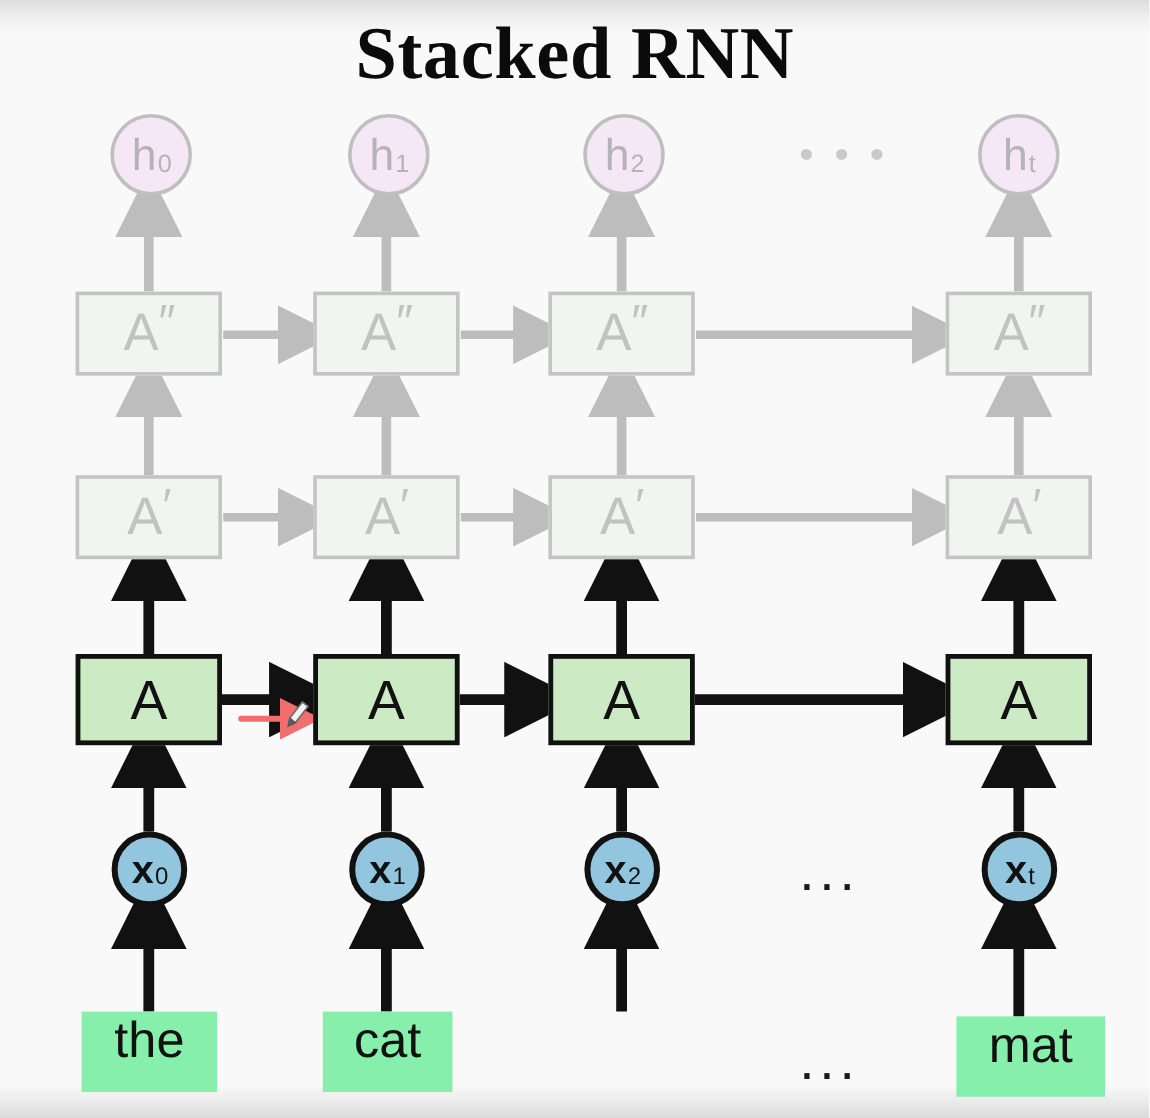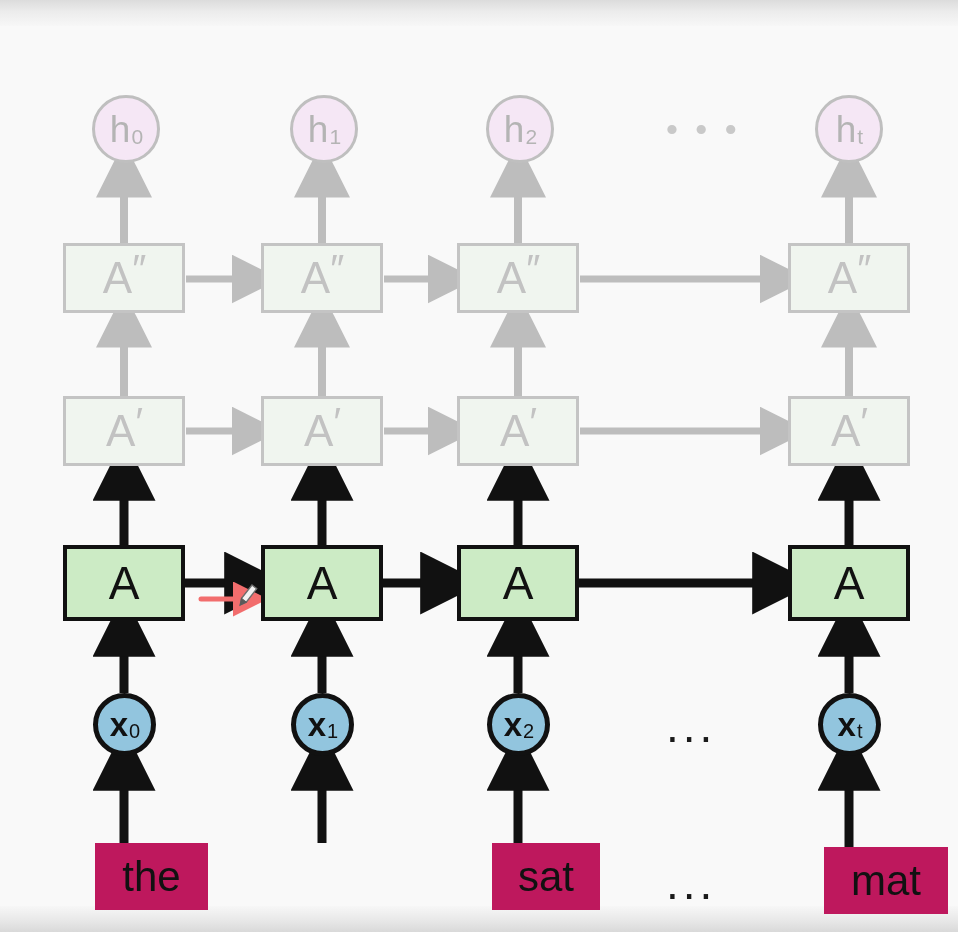--- a/index.html
+++ b/index.html
@@ -93,27 +93,26 @@
     font-size: 33px;
     font-weight: bold;
     font-family: "Liberation Sans", sans-serif;
     line-height: 1;
   }
   .x-circle .sub { font-size: 20px; font-weight: normal; position: relative; top: 6px; left: 1px; }
 
   
   .word-box {
     height: 67px;
-    background: #be185d;
-    display: flex; align-items: center; justify-content: center;
+    background: #86efac;
+    display: flex; justify-content: center;
     color: #111111;
     font-size: 42px;
     font-family: "Liberation Sans", sans-serif;
     padding: 0 14px;
-    margin-left: 27px;
   }
 
   
   .ellipsis {
     position: absolute;
     font-size: 40px;
     line-height: 1;
     letter-spacing: 4px;
     font-family: "Liberation Sans", sans-serif;
   }
@@ -123,20 +122,21 @@
   svg.wires { position: absolute; left: 0; top: 0; width: 958px; height: 932px; pointer-events: none; }
 </style>
 </head>
 <body>
 
 <div class="slide">
 
   <div class="band-top"></div>
   <div class="band-bottom"></div>
 
+  <div class="title">Stacked RNN</div>
 
   <svg class="wires" viewBox="0 0 958 932">
     <defs>
       <marker id="ah-dark" markerWidth="7" markerHeight="7" refX="3.2" refY="3.5" orient="auto">
         <path d="M0,0 L7,3.5 L0,7 z" fill="#111111"></path>
       </marker>
       <marker id="ah-gray" markerWidth="7" markerHeight="7" refX="3.2" refY="3.5" orient="auto">
         <path d="M0,0 L7,3.5 L0,7 z" fill="#bdbdbd"></path>
       </marker>
       <marker id="ah-red" markerWidth="7" markerHeight="7" refX="3.0" refY="3.5" orient="auto">
@@ -328,23 +328,23 @@
         <span>x</span>
         <span class="sub">t</span>
       </div>
   </div>
 
   <div class="node" style="left:68px; top:843px;">
     <div class="word-box" style="width:113px;">
         <span>the</span>
       </div>
   </div>
-  <div class="node" style="left:465px; top:843px;">
+  <div class="node" style="left:269px; top:843px;">
     <div class="word-box" style="width:108px;">
-        <span>sat</span>
+        <span>cat</span>
       </div>
   </div>
   <div class="ellipsis solid" style="left:666px; top:860px;">...</div>
   <div class="node" style="left:797px; top:847px;">
     <div class="word-box" style="width:124px;">
         <span>mat</span>
       </div>
   </div>
 
 </div>

